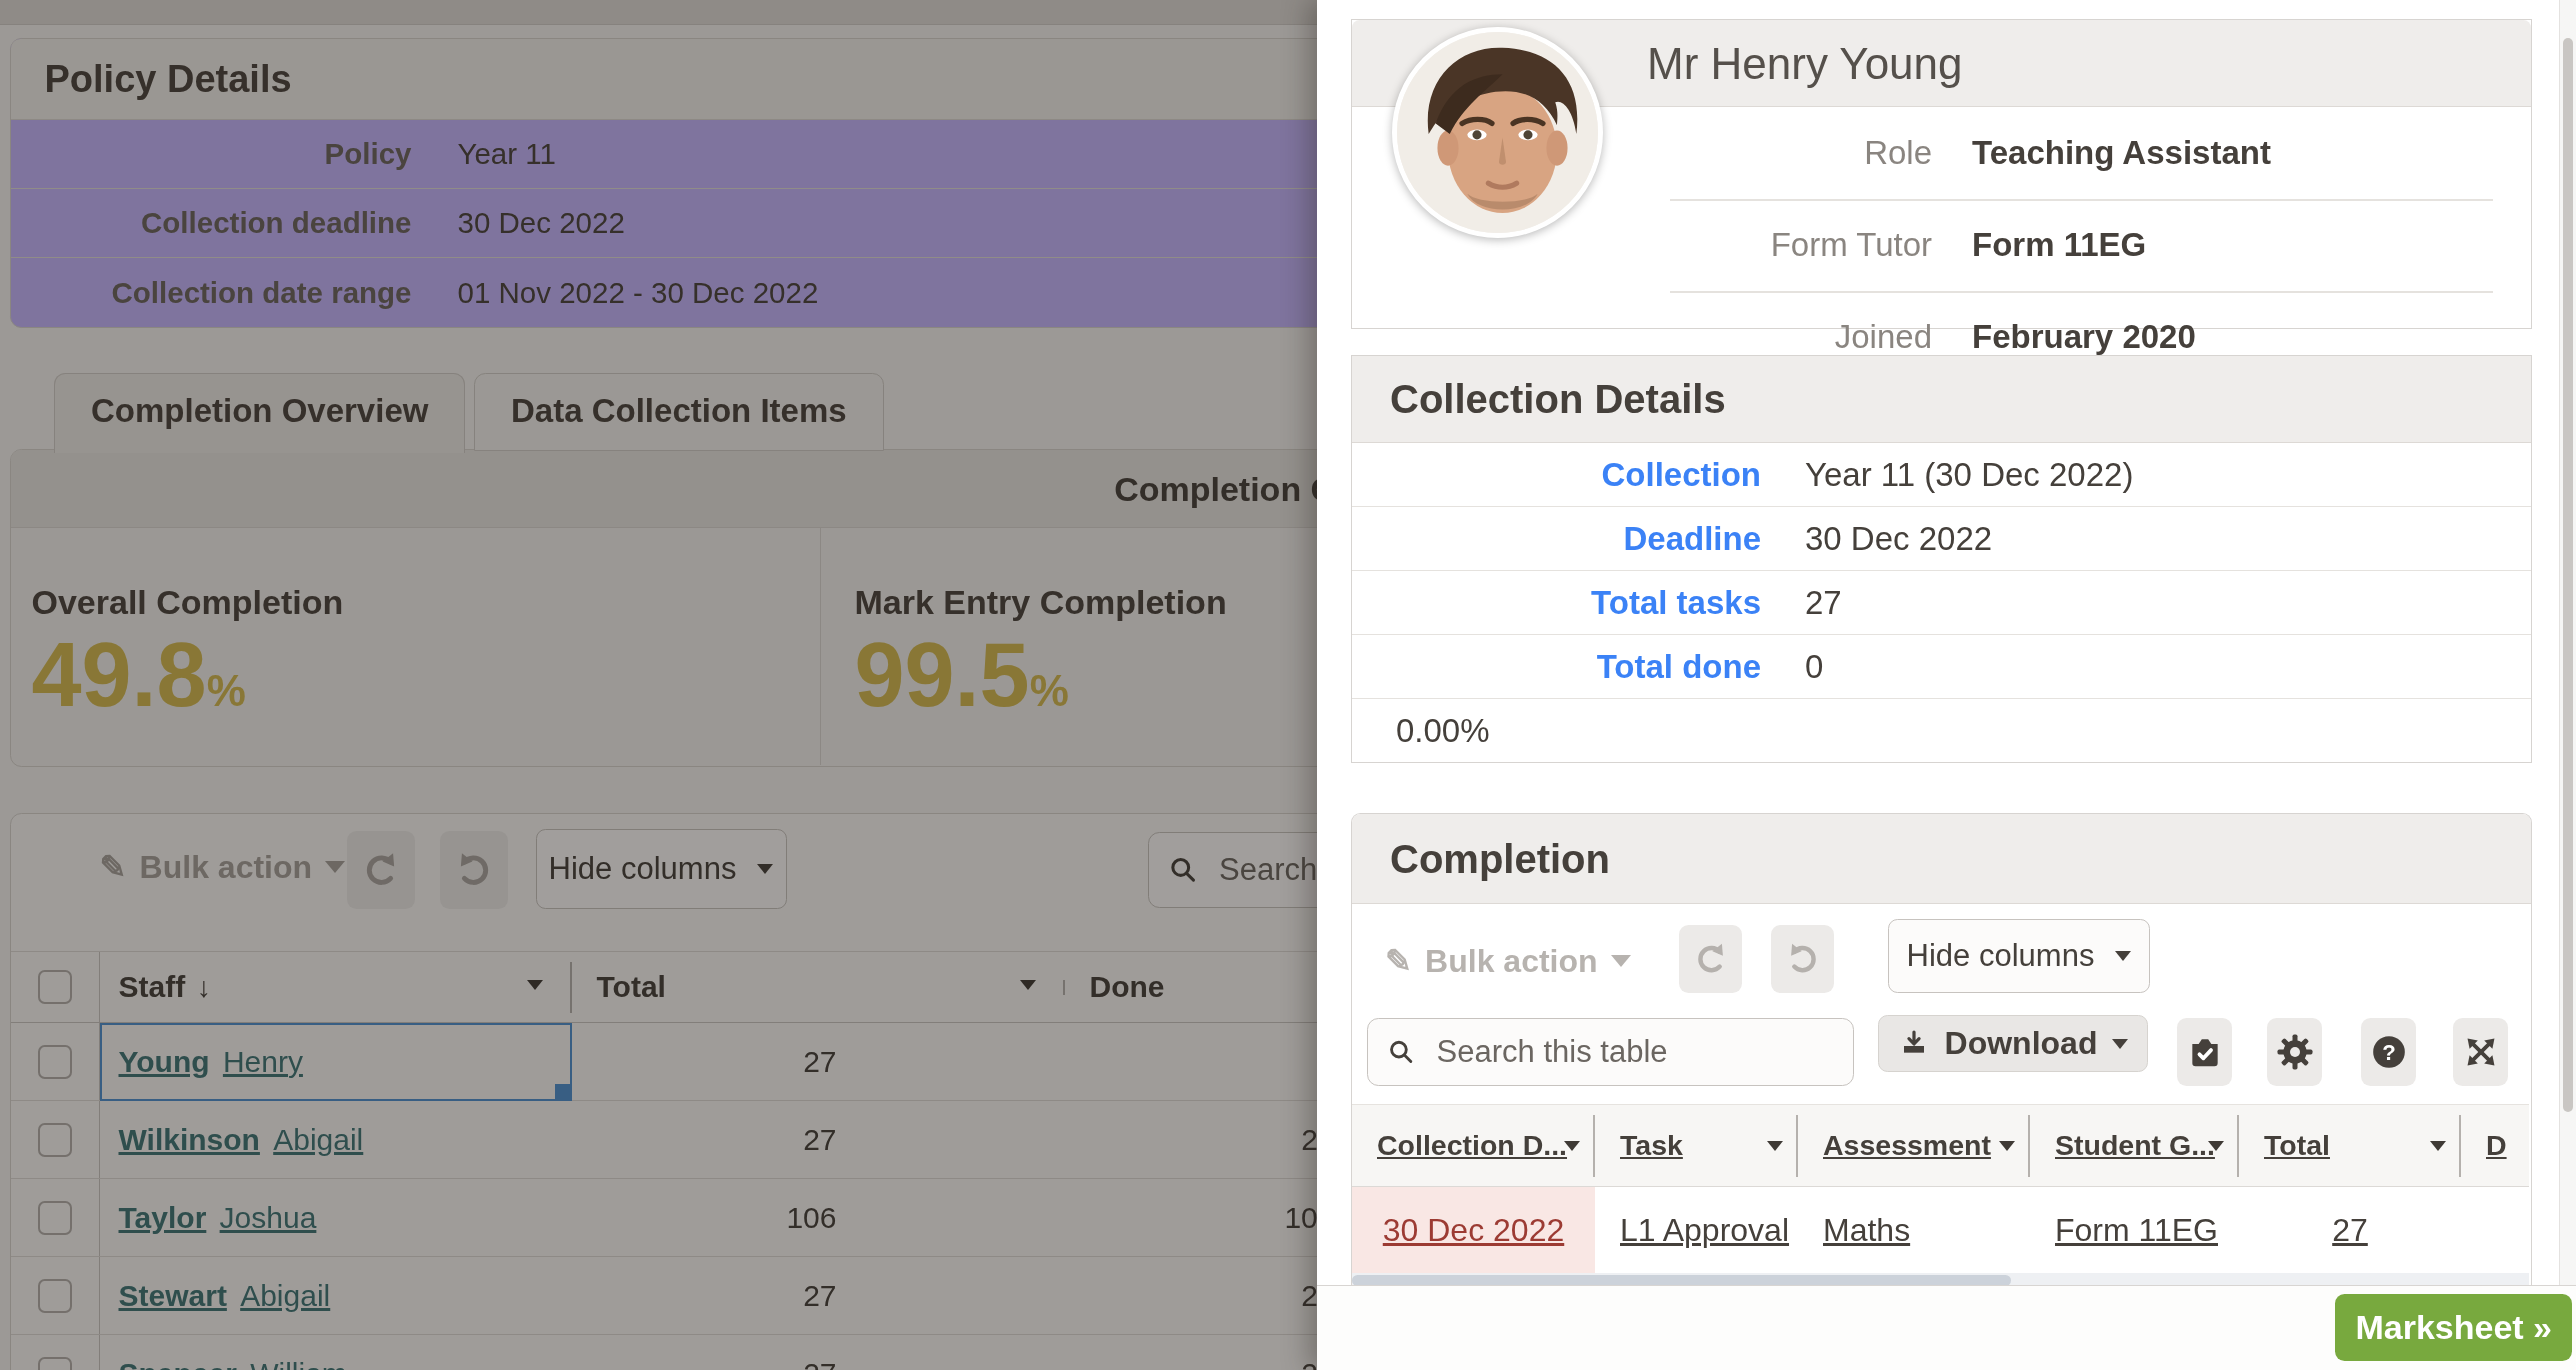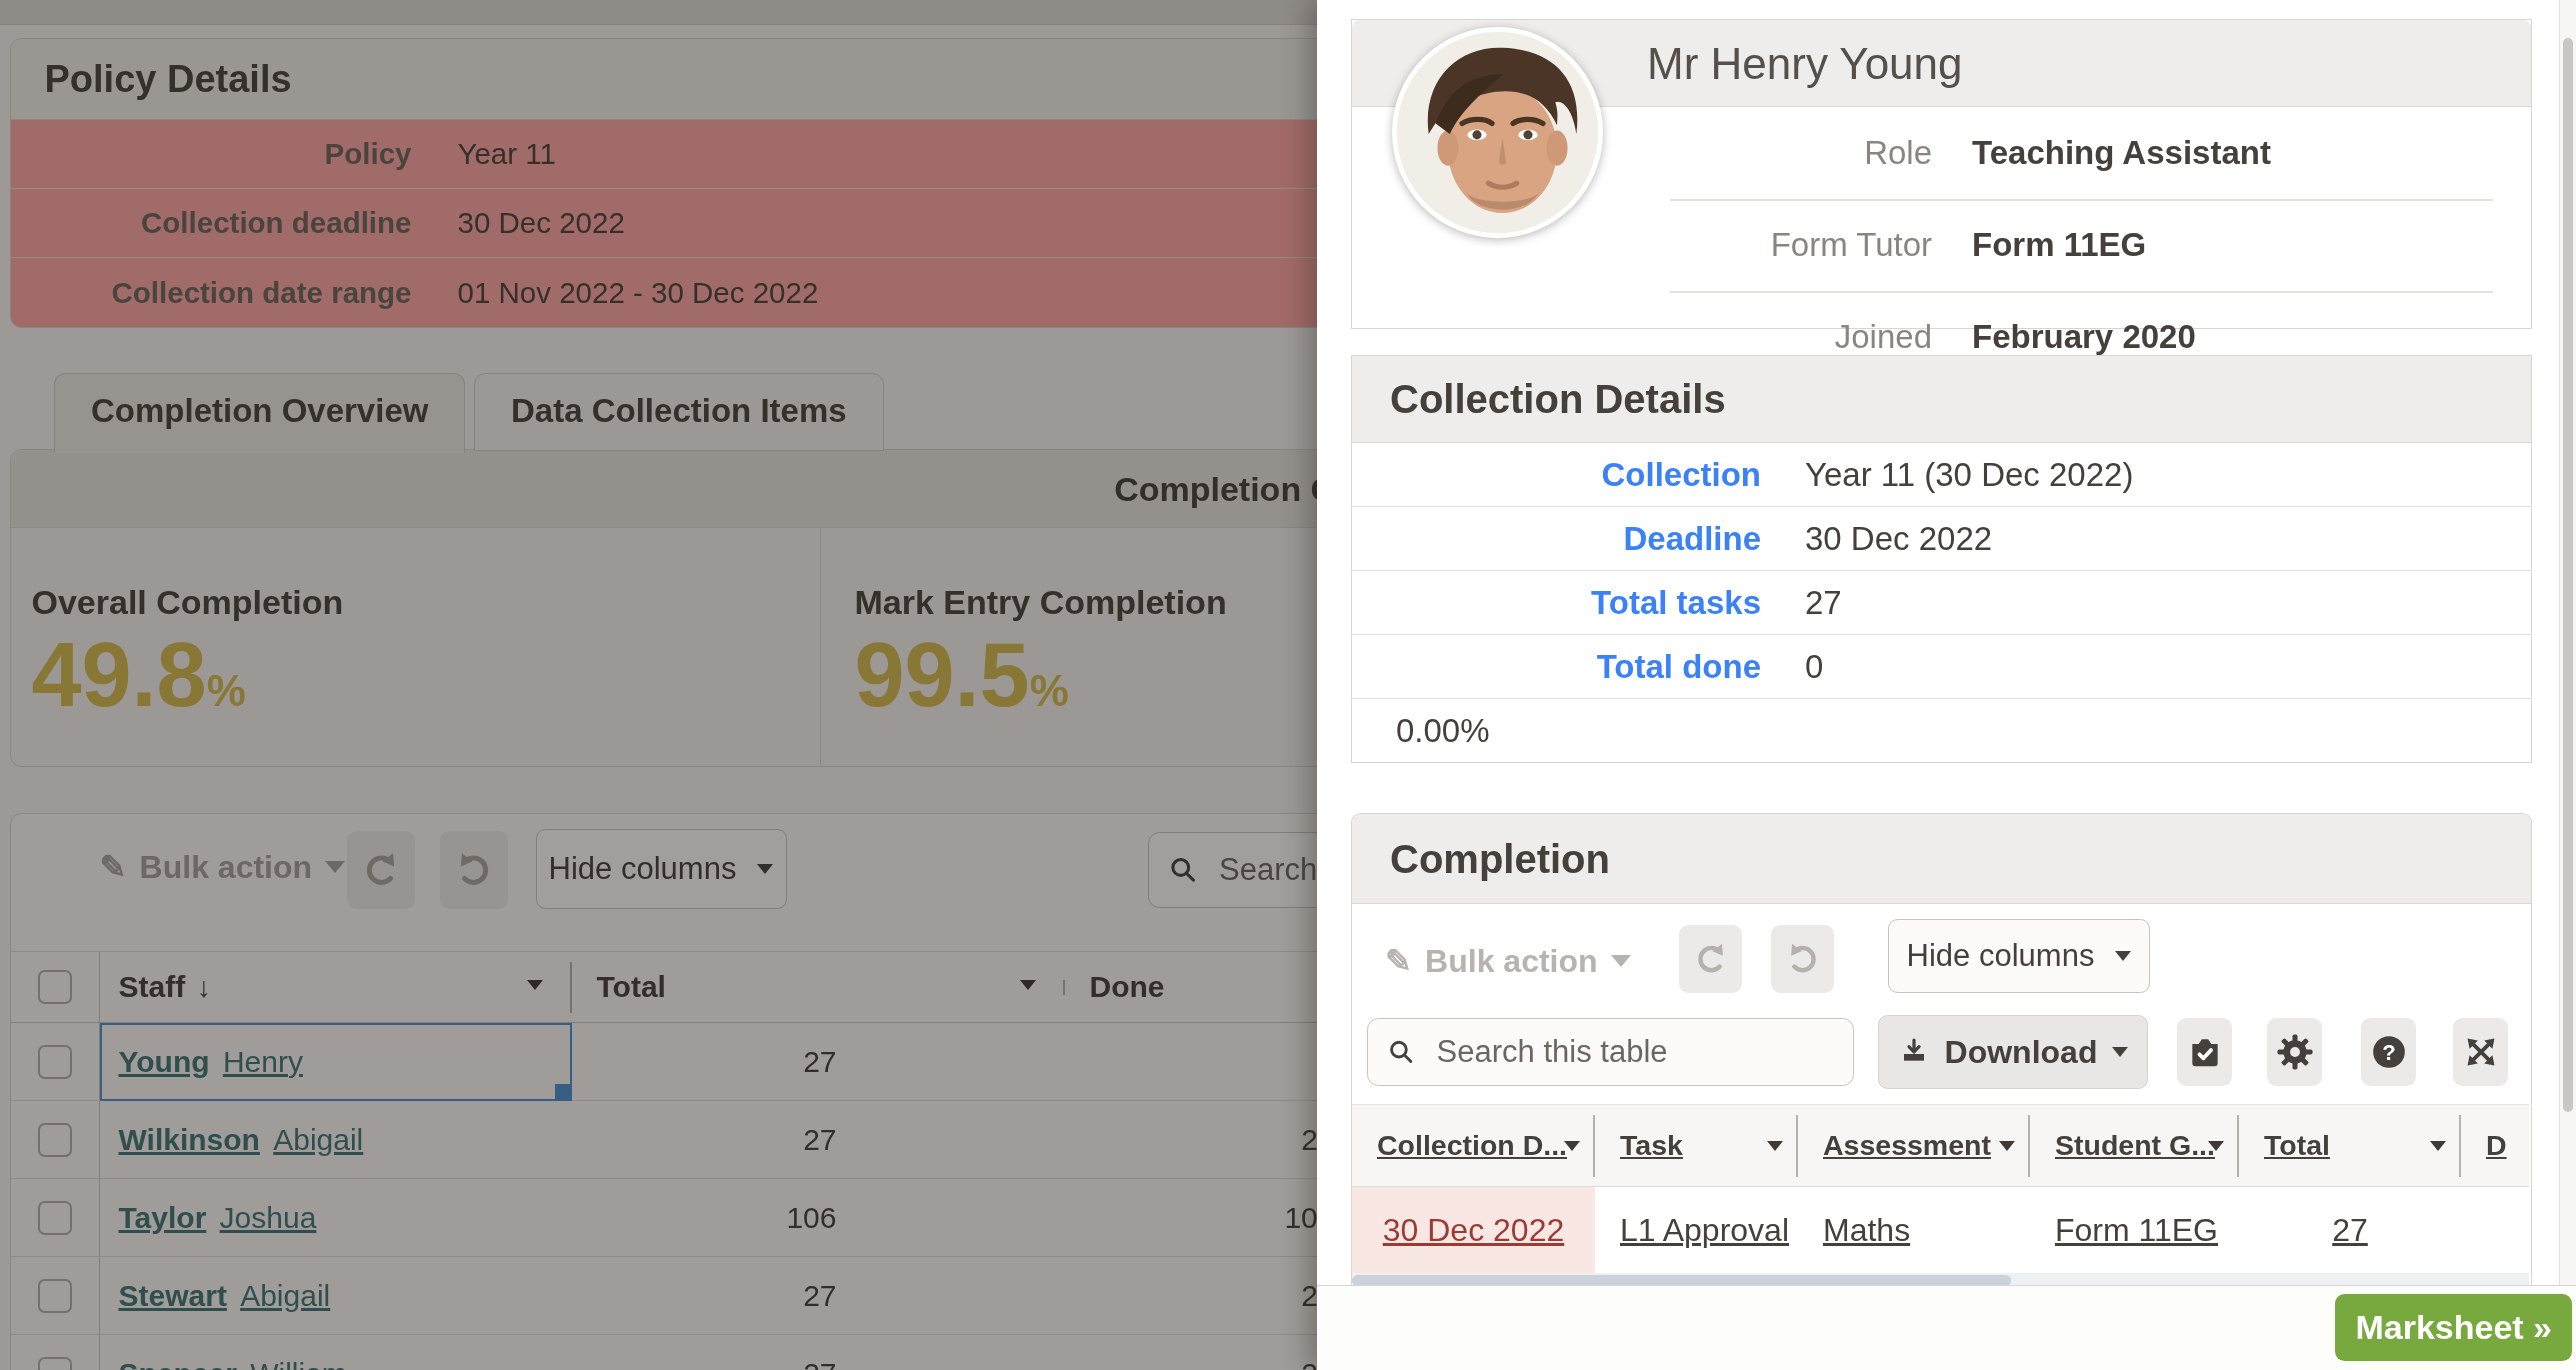--- a/index.html
+++ b/index.html
@@ -4,21 +4,21 @@
 <style>
   * { margin:0; padding:0; box-sizing:border-box; }
   html,body { background:#fff; }
   body { font-family:"Liberation Sans", sans-serif; color:#45403b; }
   #screen { position:relative; width:2576px; height:1371px; overflow:hidden; background:#f3f2f0; }
 
   
   #left-page { position:absolute; inset:0; width:2576px; height:1371px; }
   .top-strip { position:absolute; left:0; top:0; width:2576px; height:25px; background:#dedbd8; border-bottom:1.9px solid #cfccc8; }
 
-  .card { position:absolute; background:#fca5a5; border:1.9px solid #d5d2ce; border-radius:11.4px; }
+  .card { position:absolute; background:#c4b5fd; border:1.9px solid #d5d2ce; border-radius:11.4px; }
   .card-head { font-weight:bold; color:#4a443e; background:#f1efec; border-bottom:1.9px solid #dad7d3; border-radius:9.5px 9.5px 0 0; }
 
   
   #policy-card { left:9.5px; top:38px; width:2557px; height:290px; }
   #policy-card .card-head { height:81px; line-height:81px; font-size:38px; padding-left:34px; }
   .kv-row { display:flex; align-items:center; height:69px; border-bottom:1.9px solid #e0ddd9; }
   .kv-row:last-child { border-bottom:none; }
   .kv-label { width:401px; text-align:right; font-weight:bold; color:#6b655f; font-size:29.5px; flex:none; }
   .kv-value { margin-left:46px; color:#4a443e; font-size:29.5px; }
 
@@ -360,21 +360,21 @@
           <span>Hide columns</span>
           <span class="caret sm"></span>
         </div>
         <div class="search-box" style="left:15px; top:114px; width:487px; height:68px;">
           <svg width="32" height="32" viewBox="0 0 24 24">
               <circle cx="10" cy="10" r="6.2" class="st" stroke-width="2.6"></circle>
               <line x1="14.6" y1="14.6" x2="20" y2="20" class="st" stroke-width="2.6"></line>
             </svg>
           <input type="text" placeholder="Search this table" style="">
         </div>
-        <div class="dl-btn" style="left:526px; top:111px; width:270px; height:74px;">
+        <div class="dl-btn" style="left:526px; top:111px; width:270px; height:57px;">
           <svg width="32" height="32" viewBox="0 0 24 24">
               <path d="M12 3 v8.5 M8.2 8 L12 12 L15.8 8" class="st" stroke-width="2.6"></path>
               <path d="M4.5 13.5 v5 h15 v-5 Z" class="fl"></path>
             </svg>
           <span>Download</span>
           <span class="caret sm"></span>
         </div>
         <div class="icon-btn gray-btn" style="left:825px; top:114px; width:55px; height:68px;">
           <svg width="38" height="38" viewBox="0 0 24 24">
               <path d="M4 7 h16 v12 a2 2 0 0 1 -2 2 h-12 a2 2 0 0 1 -2 -2 Z" class="fl"></path>

